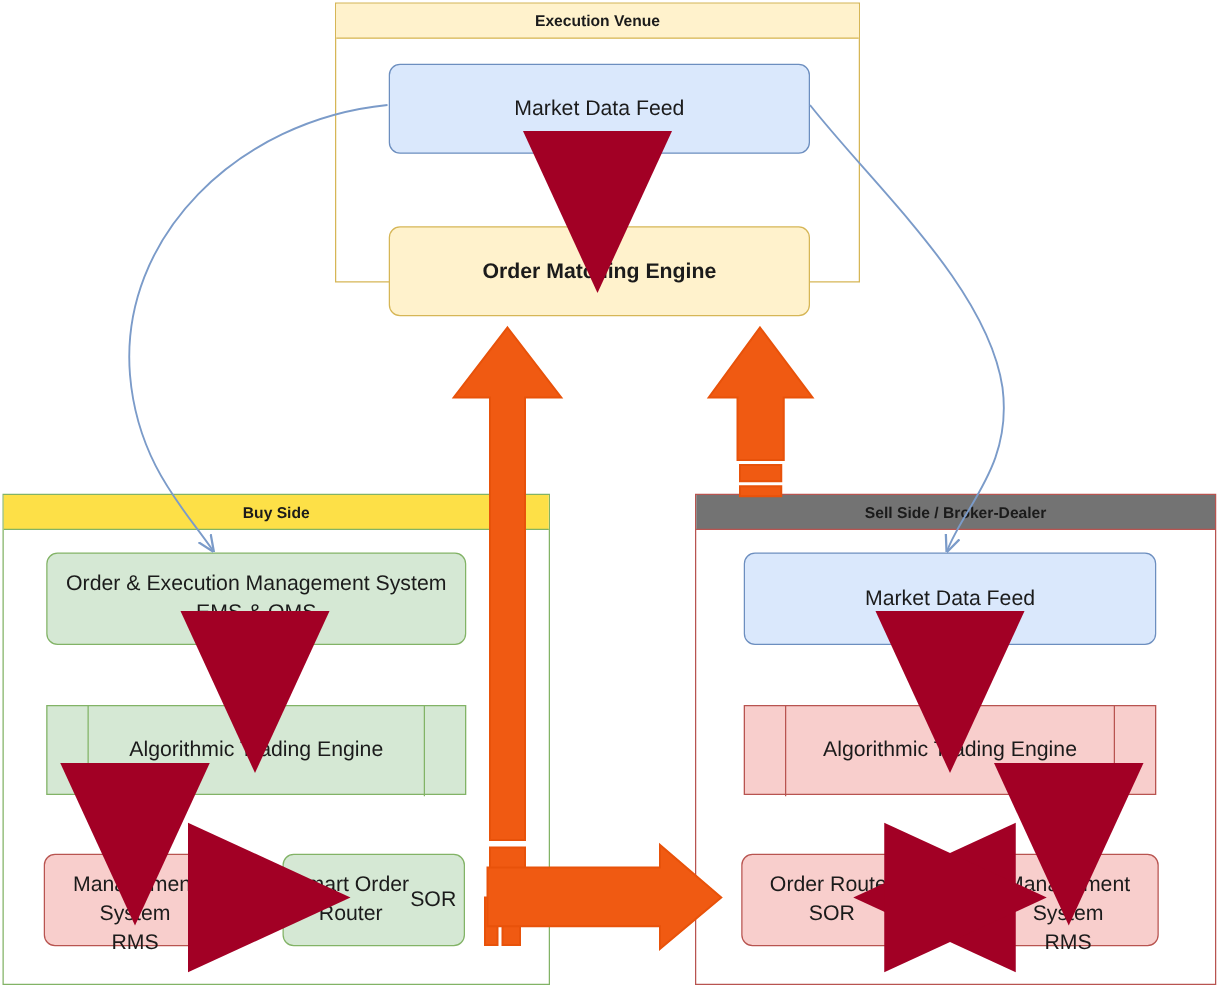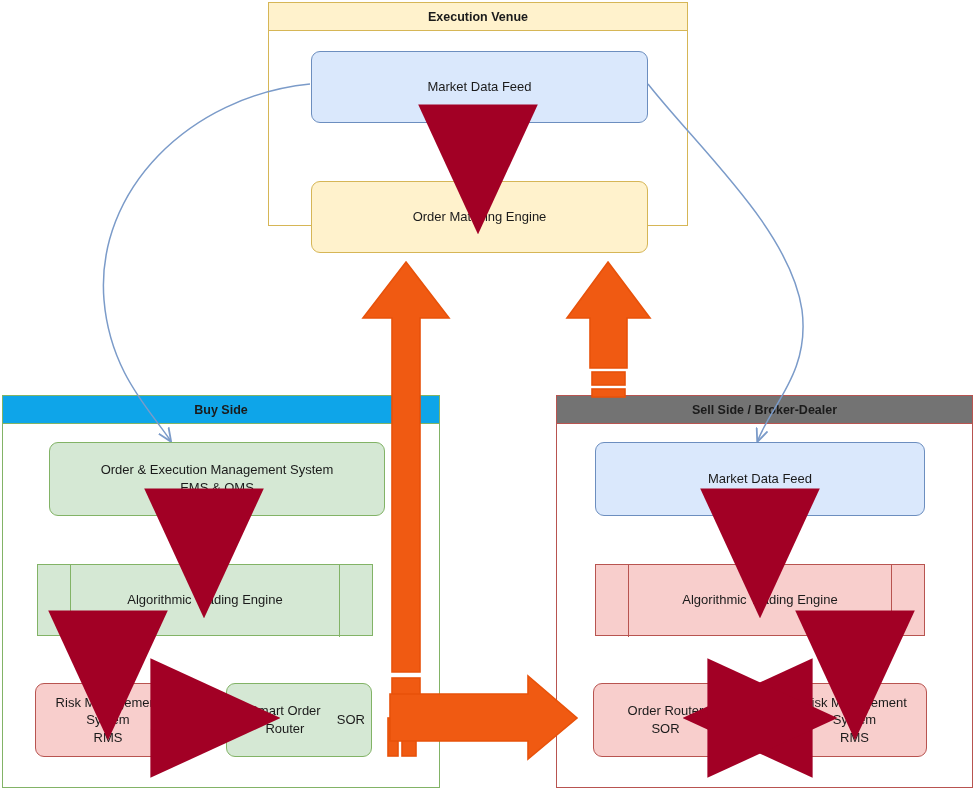--- a/index.html
+++ b/index.html
@@ -15,30 +15,30 @@
       display:flex;align-items:center;justify-content:center;
       font-weight:bold;font-size:12.5px;color:#1b1b1b;box-sizing:border-box;
   }
 
   #lane-venue{left:268px;top:2px;width:420px;height:224px;
       border:1.5px solid #d6b656;}
   #lane-venue > .lane-title{background:#fff2cc;border-bottom:1.5px solid #d6b656;}
 
   #lane-buy{left:2px;top:395px;width:438px;height:393px;
       border:1.5px solid #82b366;}
-  #lane-buy > .lane-title{background:#0ea5e9;border-bottom:1.5px solid #82b366;}
+  #lane-buy > .lane-title{background:#fde047;border-bottom:1.5px solid #82b366;}
 
   #lane-sell{left:556px;top:395px;width:417px;height:393px;
       border:1.5px solid #b85450;}
   #lane-sell > .lane-title{background:#737373;border-bottom:1.5px solid #b85450;}
 
   
   .node{position:absolute;box-sizing:border-box;display:flex;
         align-items:center;justify-content:center;text-align:center;
-        font-size:13px;color:#1b1b1b;line-height:1.35;padding:20px 6px;}
+        font-size:17px;color:#1b1b1b;line-height:1.35;padding:20px 6px;}
   .node.round{border-radius:9px;}
   .node.blue{background:#dae8fc;border:1.5px solid #6c8ebf;}
   .node.yellow{background:#fff2cc;border:1.5px solid #d6b656;}
   .node.green{background:#d5e8d4;border:1.5px solid #82b366;}
   .node.red{background:#f8cecc;border:1.5px solid #b85450;}
 
   
   .node.proc::before,.node.proc::after{
       content:"";position:absolute;top:-1.5px;bottom:-1.5px;width:0;
   }
@@ -58,29 +58,29 @@
 
 <div id="stage">
 
   <div class="lane" id="lane-venue">
     <div class="lane-title">Execution Venue</div>
 
     <div class="node round blue" style="left:42px;top:48px;width:337px;height:72px;">
       <span>Market Data Feed</span>
     </div>
 
-    <div class="node round yellow" style="left:42px;top:178px;width:337px;height:72px;">
+    <div class="node round yellow" style="left:42px;top:178px;width:337px;height:72px;font-weight:bold;">
       <span>Order Matching Engine</span>
     </div>
   </div>
 
   <div class="lane" id="lane-buy">
     <div class="lane-title">Buy Side</div>
 
-    <div class="node round green" style="left:34px;top:46px;width:336px;height:74px;flex-direction:column;margin-left:12px;">
+    <div class="node round green" style="left:34px;top:46px;width:336px;height:74px;flex-direction:column;">
       <span>Order &amp; Execution Management System</span>
       <span>EMS &amp; OMS</span>
     </div>
 
     <div class="node proc green" style="left:34px;top:168px;width:336px;height:72px;">
       <span style="color:#1b1b1b;">Algorithmic Trading Engine</span>
     </div>
 
     <div class="node round red" style="left:32px;top:287px;width:146px;height:74px;flex-direction:column;">
       <span>Risk Management</span>

